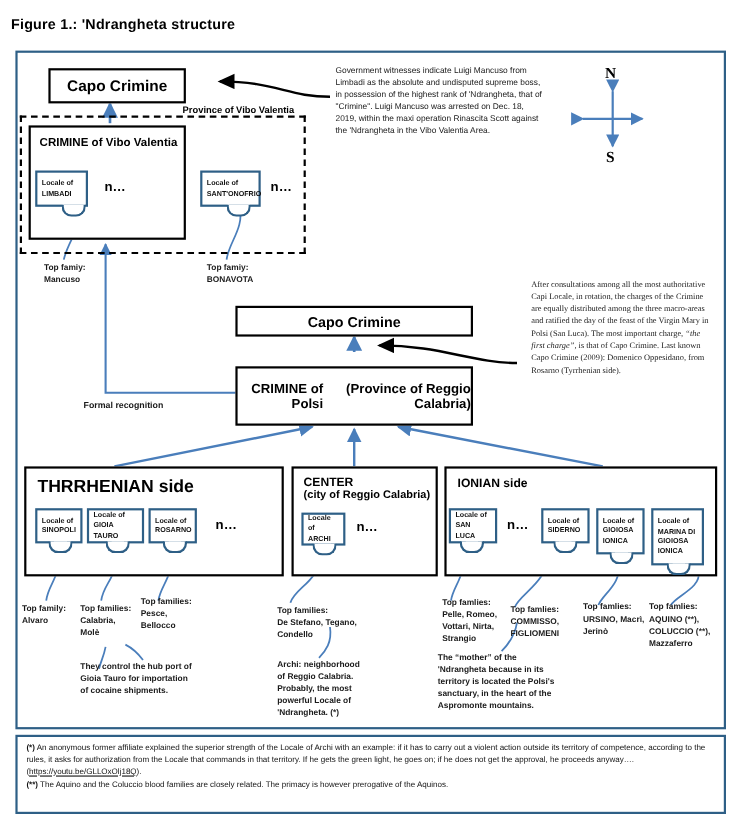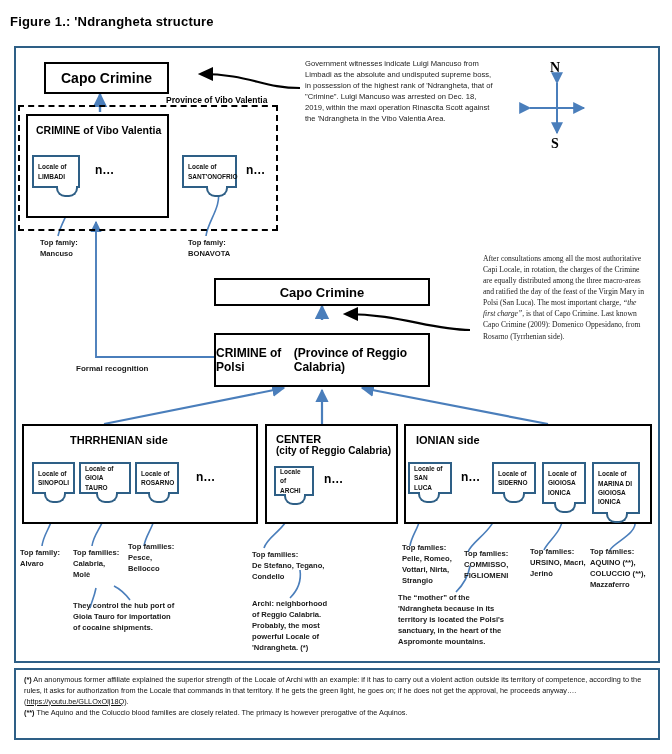--- a/index.html
+++ b/index.html
@@ -7,21 +7,21 @@
   #stage{position:relative;width:672px;height:754px;overflow:hidden;}
 
   .figtitle{position:absolute;left:10px;top:14px;font-size:13px;font-weight:bold;letter-spacing:.2px;text-align:right;}
 
   
   .outer-frame{position:absolute;left:14px;top:46px;width:646px;height:617px;border:2.5px solid #2e5f86;box-sizing:border-box;}
   .foot-frame{position:absolute;left:14px;top:668px;width:646px;height:72px;border:2.5px solid #2e5f86;box-sizing:border-box;background:#fff;}
 
   
   .bx{position:absolute;box-sizing:border-box;border:2.5px solid #000;background:#fff;
-      display:flex;align-items:center;justify-content:center;text-align:left;}
+      display:flex;align-items:center;justify-content:center;text-align:right;}
   .bx.tl{align-items:flex-start;justify-content:flex-start;text-align:left;}
   .bx-title{font-weight:bold;}
 
   
   .dashed{position:absolute;box-sizing:border-box;border:2px dashed #000;background:transparent;}
   .dashed-label{position:absolute;font-size:8.5px;font-weight:bold;}
 
   
   .locale{position:absolute;box-sizing:border-box;border:2px solid #2e5f86;background:#fff;
           display:flex;flex-direction:column;align-items:flex-start;justify-content:center;
@@ -154,21 +154,21 @@
     <span class="bx-title" style="font-size:12px;">(Province of Reggio Calabria)</span>
   </div>
 
   <div class="note b" style="left:76px;top:363px;font-size:8px;">Formal recognition</div>
 
   <div class="note" style="left:483px;top:253px;width:166px;font-family:Liberation Serif, serif;">
     <span>After consultations among all the most authoritative Capi Locale, in rotation, the charges of the Crimine are equally distributed among the three macro-areas and ratified the day of the feast of the Virgin Mary in Polsi (San Luca). The most important charge, </span><i>“the first charge”</i><span>, is that of Capo Crimine. Last known Capo Crimine (2009): Domenico Oppesidano, from Rosarno (Tyrrhenian side).</span>
   </div>
 
   <div class="bx tl" style="left:22px;top:424px;width:236px;height:100px;padding:8px 0 0 10px;">
-    <span class="bx-title" style="font-size:11px;margin-left:36px;">THRRHENIAN side</span>
+    <span class="bx-title" style="font-size:16px;">THRRHENIAN side</span>
   </div>
   <div class="locale" style="left:32px;top:462px;width:43px;height:32px;">
     <span class="l1">Locale of</span>
     <span class="l2">SINOPOLI</span>
   </div>
   <div class="tail" style="left:44px;top:492px;"></div>
 
   <div class="locale" style="left:79px;top:462px;width:52px;height:32px;">
     <span class="l1">Locale of</span>
     <span class="l2">GIOIA TAURO</span>

